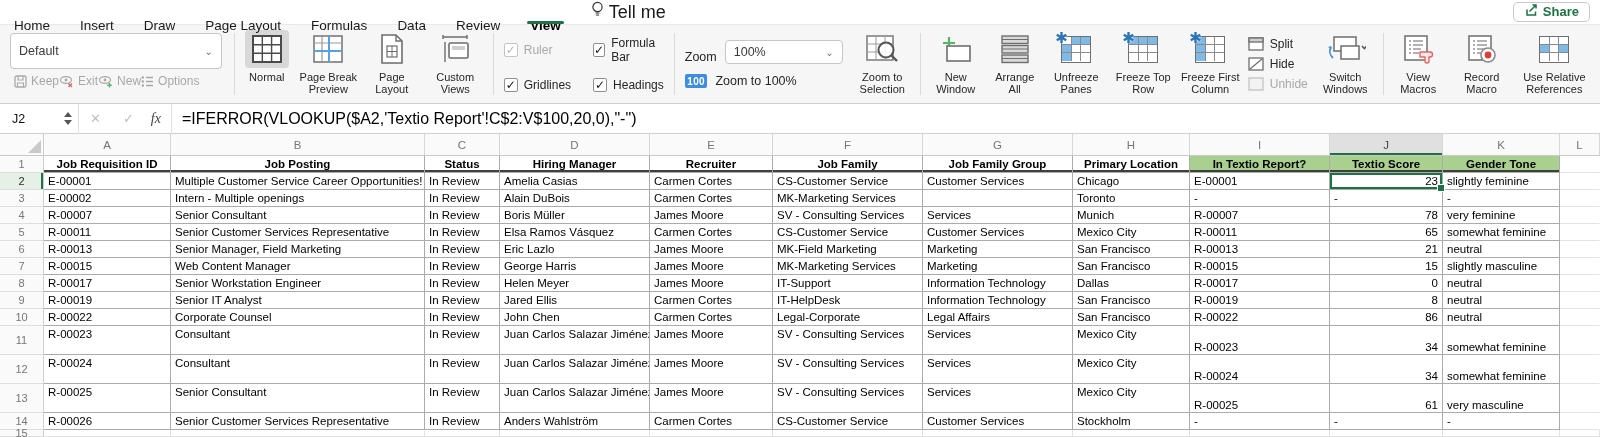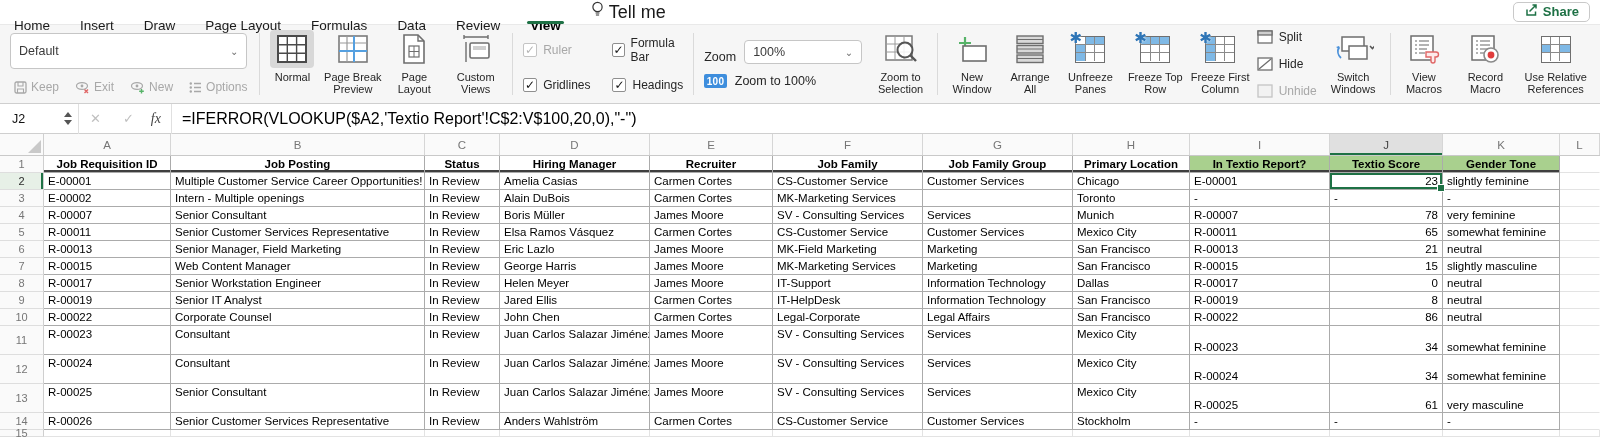--- a/index.html
+++ b/index.html
@@ -21,21 +21,21 @@
   
   .ribbon { height:80px; background:#f6f6f6; border-top:1px solid #e9e9e9; border-bottom:1px solid #cfcfcf;
     display:flex; align-items:stretch; padding:0 6px; }
   .rdiv { width:1px; background:#dadada; margin:8px 4px; flex:0 0 1px; }
   .rgroup { display:flex; }
 
   .preset-group { flex-direction:column; width:255px; padding:8px 8px 0 4px; }
   .combo { background:#fff; border:1px solid #c6c6c6; border-radius:4px; height:36px; display:flex;
     align-items:center; justify-content:space-between; padding:0 8px; font-size:12.5px; color:#3a3a3a; }
   .combo .chev { color:#6f6f6f; font-size:10px; }
-  .preset-actions { display:flex; gap:16px; margin-top:11px; padding-left:4px;text-align:center; }
+  .preset-actions { display:flex; margin-top:5px; padding-left:4px;text-align:center; }
   .mini-act { display:flex; align-items:center; gap:4px; font-size:12px; color:#a8a8a8; }
 
   .big-btn { display:flex; flex-direction:column; align-items:center; padding-top:5px; margin:0 3px;
     font-size:11px; color:#262626; text-align:center; line-height:1.12; min-width:50px; }
   .big-btn .icon-wrap { height:38px; display:flex; align-items:center; justify-content:center;
     padding:2px 6px; border-radius:4px; margin-bottom:3px; }
   .big-btn.selected .icon-wrap { background:#d8d8d8; }
   .lbl2 { max-width:70px; }
 
   .check-group { flex-direction:column; justify-content:center; padding:0 6px; }
@@ -54,21 +54,21 @@
 
   .mini-grid { position:relative; width:30px; height:27px; display:grid;
     grid-template-rows:repeat(3,1fr); grid-template-columns:repeat(3,1fr);
     border:1.4px solid #6f6f6f; background:#fff; }
   .mini-grid i { border-right:1px solid #8a8a8a; border-bottom:1px solid #8a8a8a; }
   .mini-grid i:nth-child(3n) { border-right:none; }
   .mini-grid i:nth-child(n+7) { border-bottom:none; }
   .mini-grid i.blue { background:#7fb9e6; }
   .snow { position:absolute; top:-7px; left:-7px; color:#2e75b6; font-size:15px; line-height:1;
     text-shadow:0 0 2px #f6f6f6; }
-  .pane-group { flex-direction:column; justify-content:center; gap:10px; padding:0 4px; }
+  .pane-group { flex-direction:column; justify-content:center; gap:3px; padding:0 4px; }
   .pane-item { display:flex; align-items:center; gap:6px; font-size:12px; color:#262626; height:17px; }
   .pane-item.disabled { color:#a8a8a8; }
 
   
   .formula-bar { height:30px; background:#fff; border-bottom:1px solid #cfcfcf; display:flex;
     align-items:center; }
   .name-box { width:58px; padding-left:12px; font-size:12.5px; color:#111; }
   .spinner { display:flex; flex-direction:column; gap:3px; padding:0 6px; }
   .spin-up { width:0; height:0; border-left:4px solid transparent; border-right:4px solid transparent;
     border-bottom:5px solid #555; }

